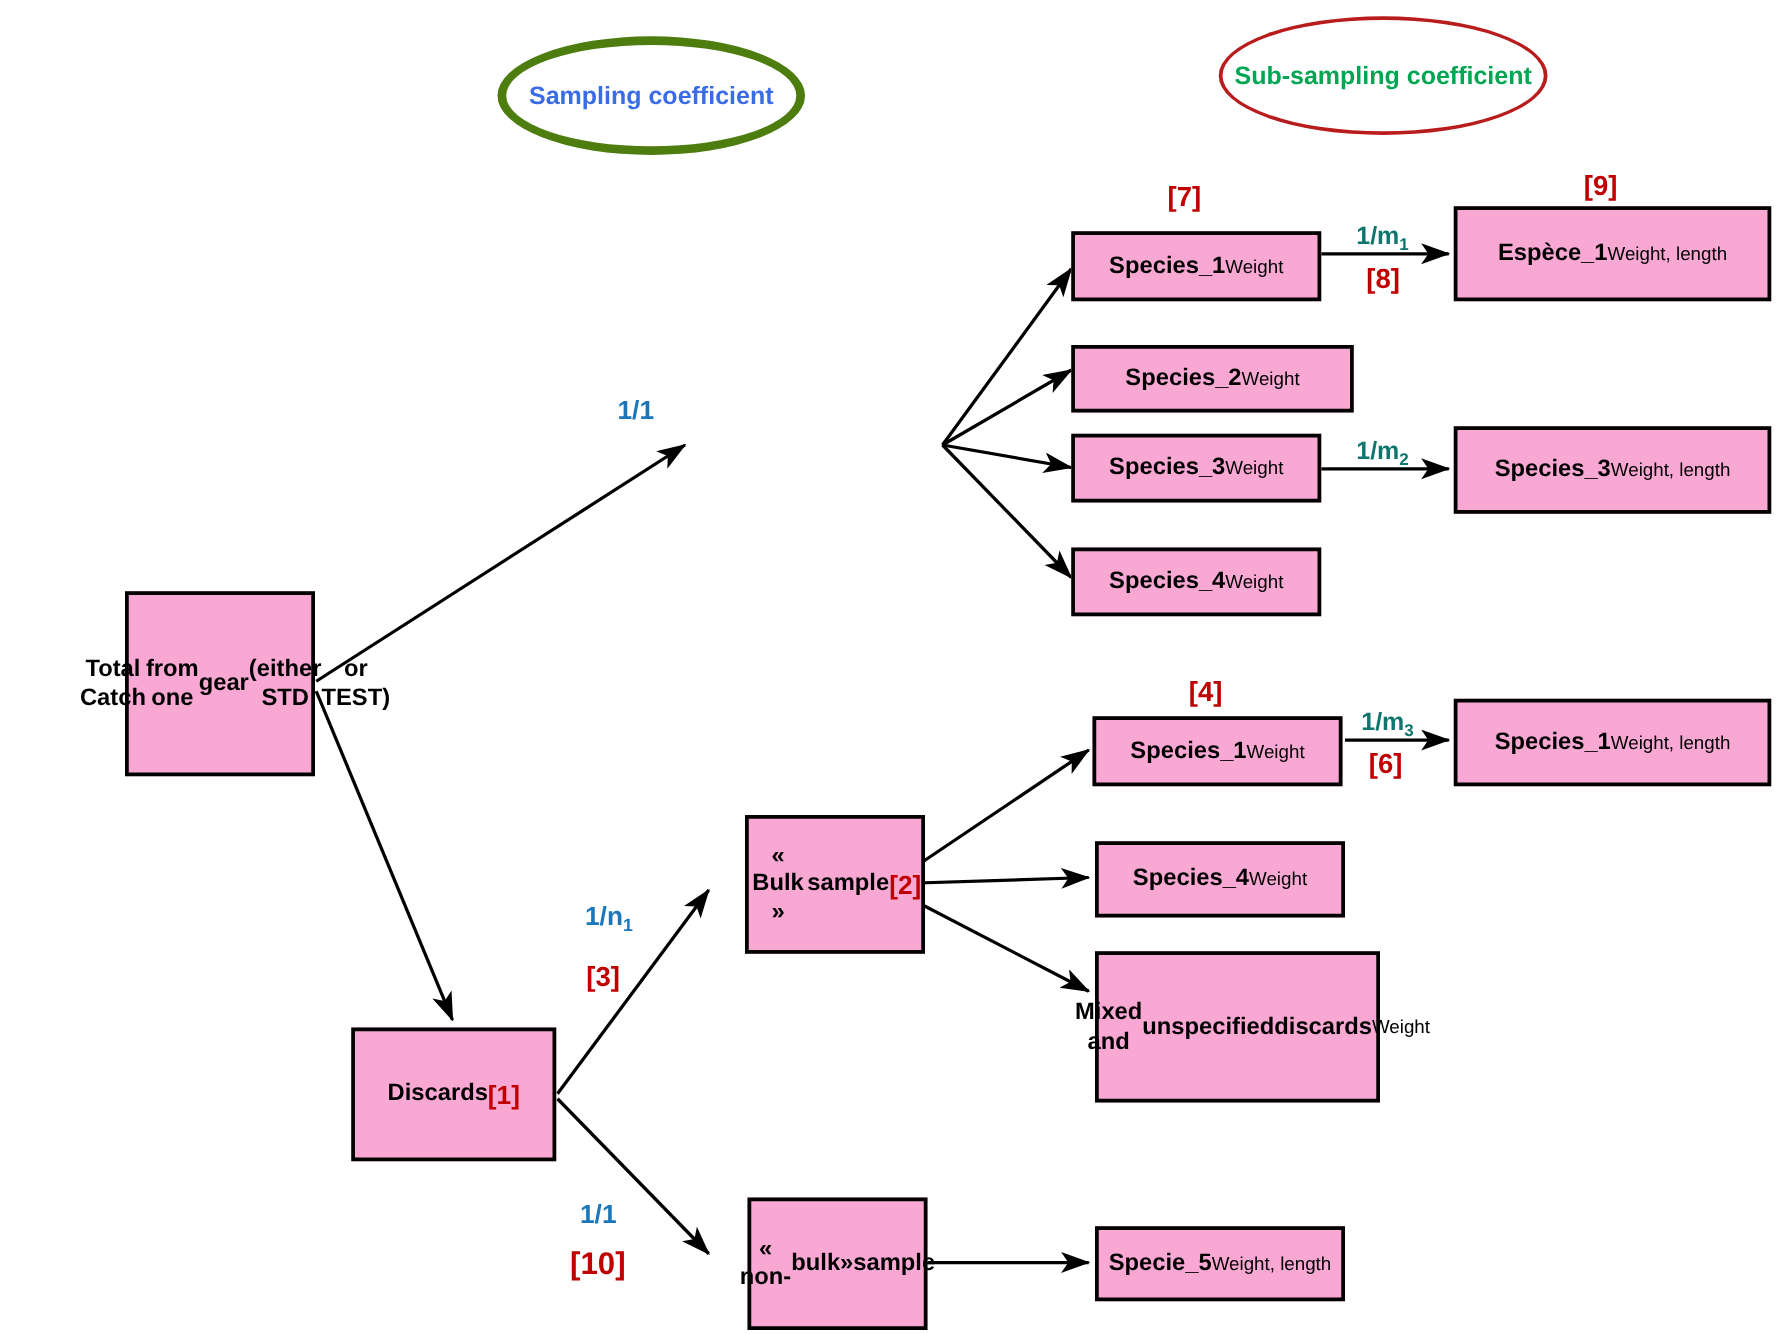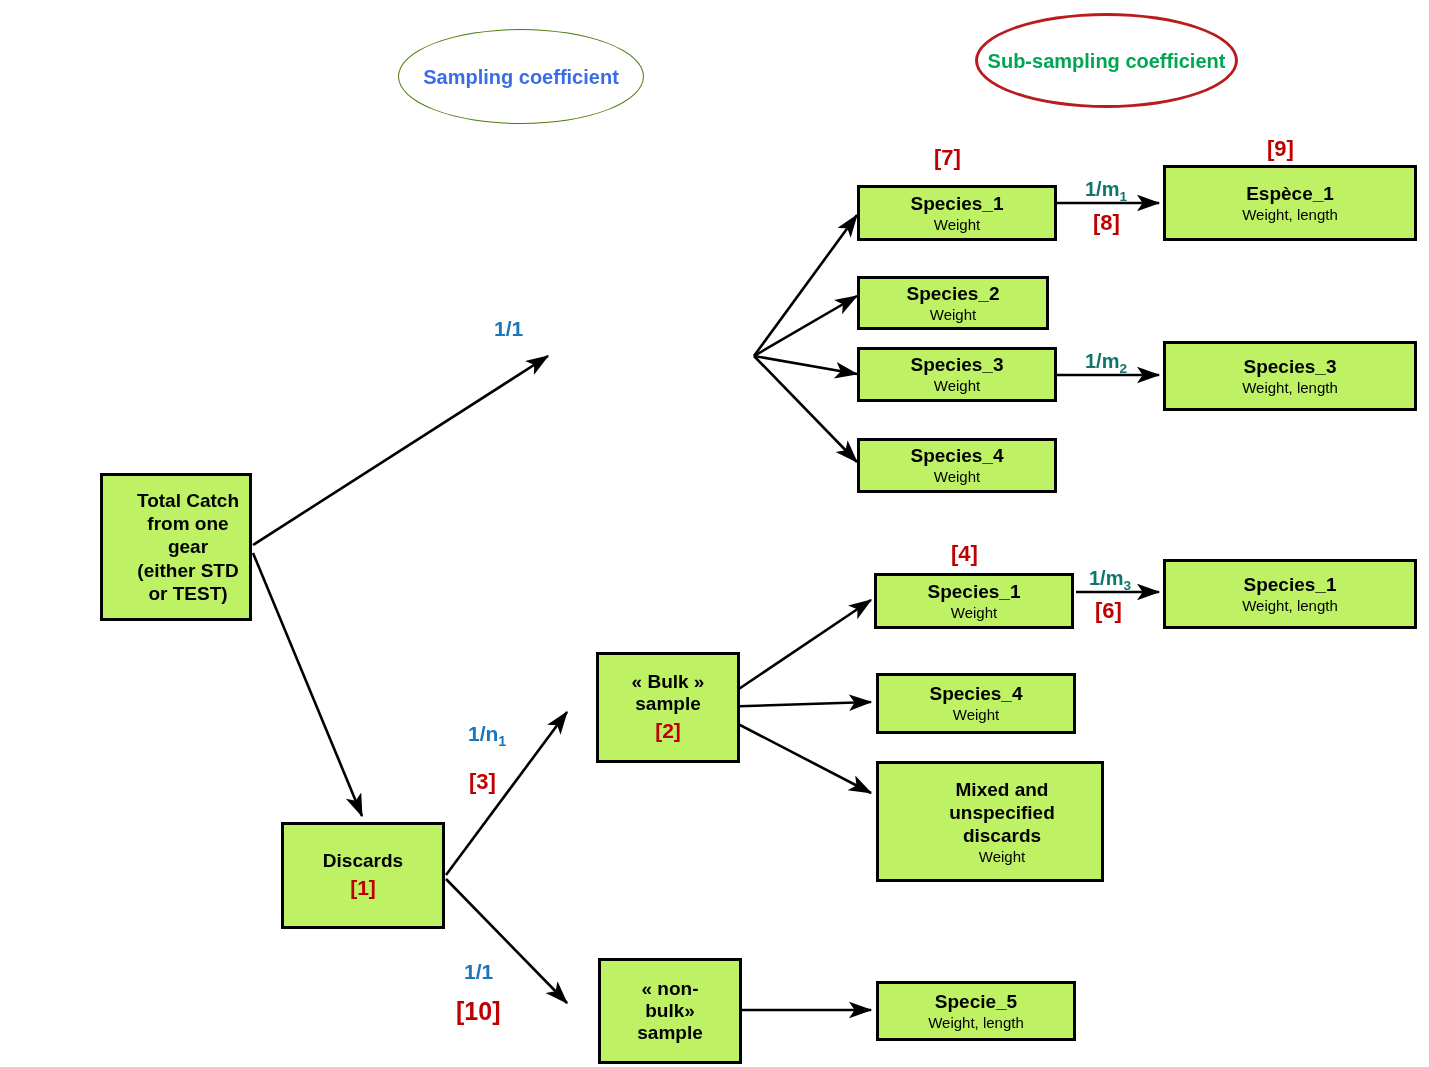--- a/index.html
+++ b/index.html
@@ -20,23 +20,23 @@
     left: 0;
     top: 0;
     width: 1429px;
     height: 1067px;
     pointer-events: none;
   }
   .box {
     position: absolute;
     box-sizing: border-box;
     border: 3px solid #000000;
-    background: #bef264;
+    background: #f9a8d4;
     display: flex;
-    flex-direction: column;
+    flex-direction: row;
     align-items: center;
     justify-content: center;
     text-align: center;
     line-height: 1.16;
   }
   .box .title {
     font-weight: bold;
     font-size: 19px;
     color: #000000;
   }
@@ -62,21 +62,21 @@
     background: #ffffff;
     display: flex;
     align-items: center;
     justify-content: center;
     text-align: center;
     font-weight: bold;
     font-size: 20px;
     line-height: 1.3;
   }
   .ellipse.blue {
-    border: 1px solid #4d7c0f;
+    border: 7px solid #4d7c0f;
     color: #3B6CE8;
   }
   .ellipse.green {
     border: 3px solid #b91c1c;
     color: #00A651;
   }
   .lbl {
     position: absolute;
     font-weight: bold;
     white-space: nowrap;
@@ -157,21 +157,21 @@
     <div class="title">bulk»</div>
     <div class="title">sample</div>
   </div>
 
   <div class="box" style="left:857px; top:185px; width:200px; height:56px;">
     <div class="title">Species_1</div>
     <div class="sub">Weight</div>
   </div>
   <div class="lbl red" style="left:934px; top:145px;">[7]</div>
 
-  <div class="box" style="left:857px; top:276px; width:192px; height:54px;">
+  <div class="box" style="left:857px; top:276px; width:226px; height:54px;">
     <div class="title">Species_2</div>
     <div class="sub">Weight</div>
   </div>
 
   <div class="box" style="left:857px; top:347px; width:200px; height:55px;">
     <div class="title">Species_3</div>
     <div class="sub">Weight</div>
   </div>
 
   <div class="box" style="left:857px; top:438px; width:200px; height:55px;">

